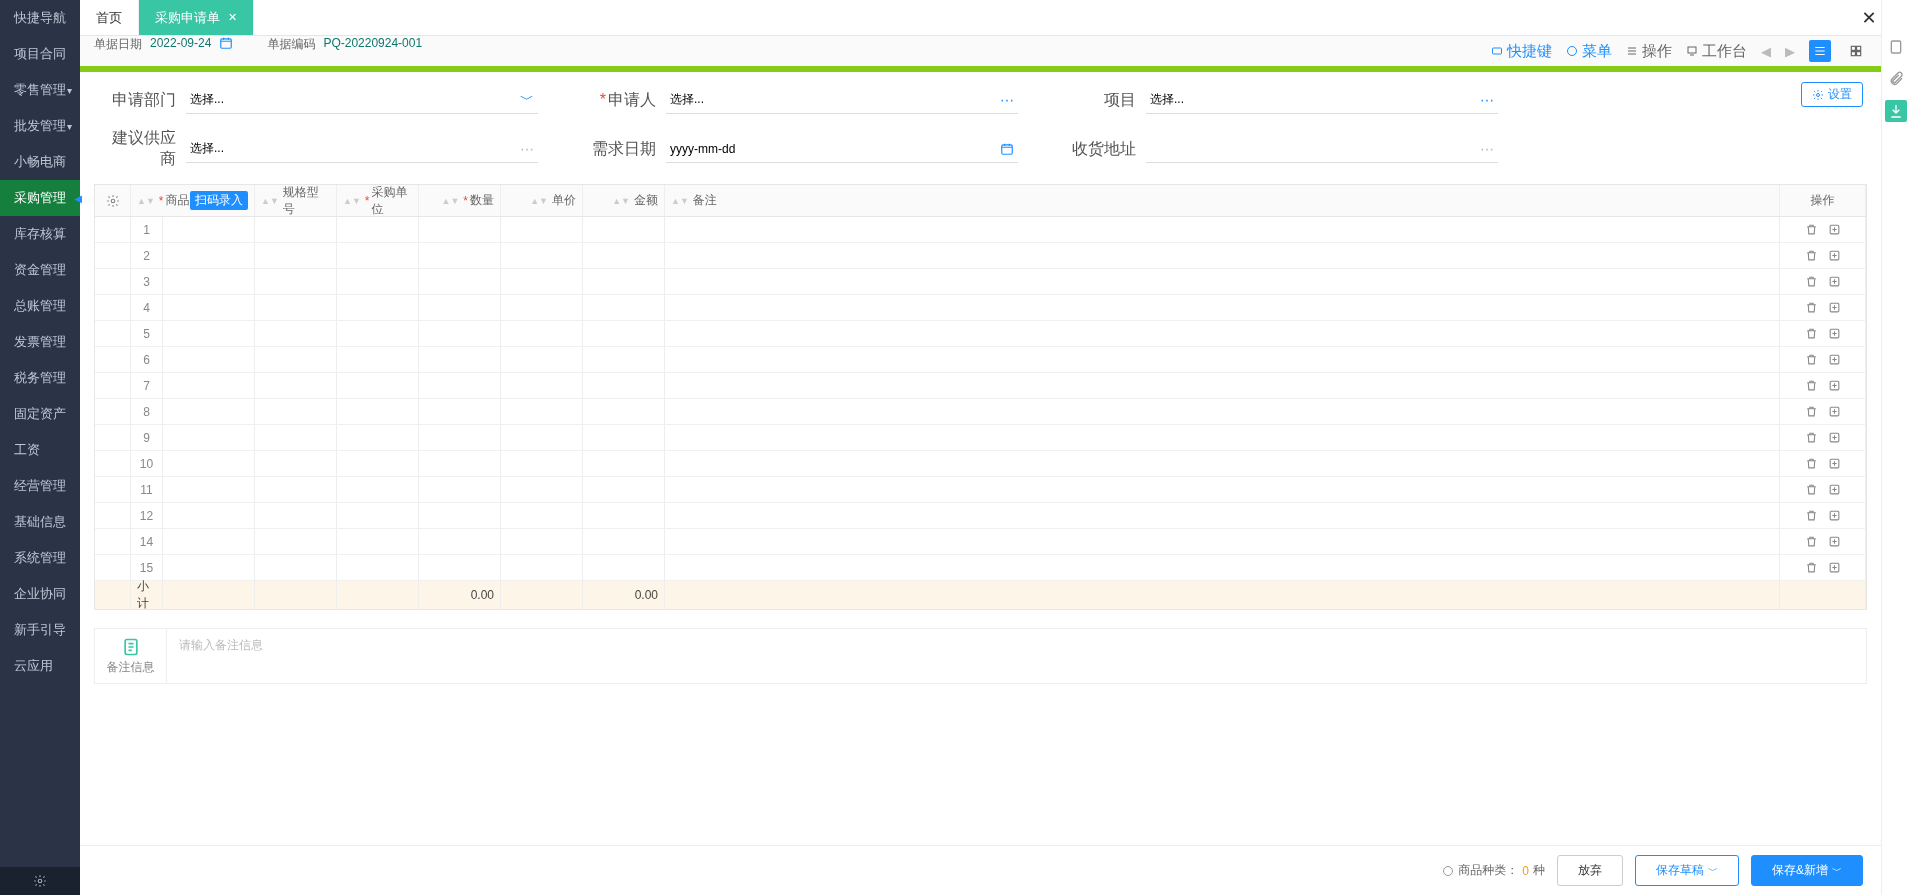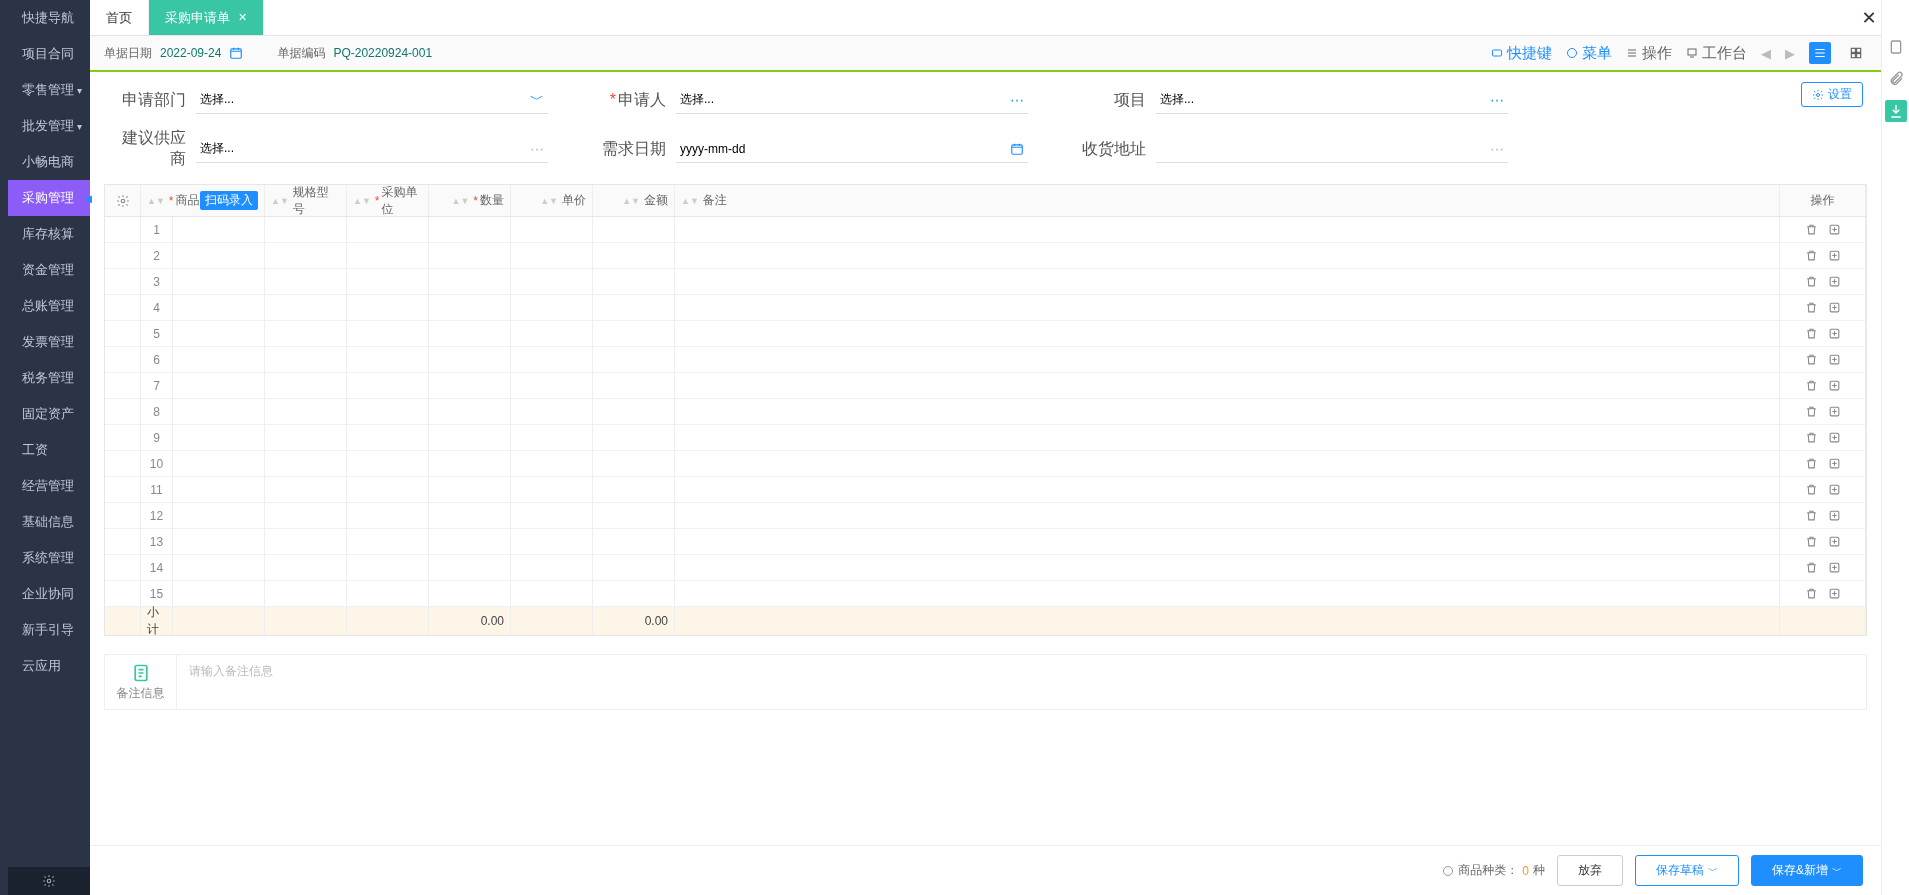--- a/index.html
+++ b/index.html
@@ -1,39 +1,39 @@
 <!DOCTYPE html>
 <html><head>
 <meta charset="utf-8">
 <style>
 * { box-sizing: border-box; margin: 0; padding: 0; }
 body { font-family: "Microsoft YaHei", -apple-system, sans-serif; font-size: 12px; color: #333; background: #fff; overflow: hidden; }
 .app { display: flex; height: 895px; width: 1909px; position: relative; }
 
 
-.sidebar { width: 90px; background: #2a3446; color: #bfc7d5; display: flex; flex-direction: column; padding-left: 8px; }
+.sidebar { width: 80px; background: #2a3446; color: #bfc7d5; display: flex; flex-direction: column; }
 .side-item { height: 36px; display: flex; align-items: center; padding-left: 14px; font-size: 13px; cursor: pointer; position: relative; }
-.side-item.active { background: #8b5cf6; color: #fff; }
+.side-item.active { background: #15803d; color: #fff; }
 .side-item .caret { margin-left: auto; margin-right: 8px; font-size: 10px; }
 .side-item.active::after { content: "◀"; position: absolute; right: -2px; color: #1f8fff; font-size: 10px; }
 .side-gear { margin-top: auto; height: 28px; background: #1a222f; display: flex; align-items: center; justify-content: center; color: #9ba6b8; cursor: pointer; }
 
 
 .main { flex: 1; display: flex; flex-direction: column; min-width: 0; }
 
 
 .tabs { height: 36px; display: flex; align-items: stretch; border-bottom: 1px solid #e6e6e6; }
 .tab { display: flex; align-items: center; padding: 0 16px; font-size: 13px; cursor: pointer; border-right: 1px solid #eee; }
 .tab.home { background: #fff; }
 .tab.active { background: #39c6a5; color: #fff; }
 .tab .x { margin-left: 8px; font-size: 11px; }
 .tabs-close { margin-left: auto; width: 24px; display: flex; align-items: center; justify-content: center; font-size: 18px; cursor: pointer; }
 
 
-.toolbar { height: 36px; display: flex; align-items: center; padding: 0 14px; background: #fafafa; border-bottom: 2px solid #84cc16; gap: 8px; font-size: 12px; }
+.toolbar { height: 36px; display: flex; padding: 0 14px; background: #fafafa; border-bottom: 6px solid #84cc16; gap: 8px; font-size: 12px; }
 .toolbar .lbl { color: #666; }
 .toolbar .val { color: #0f766e; font-weight: 500; }
 .tb-right { margin-left: auto; display: flex; align-items: center; gap: 14px; color: #1f8fff; }
 .tb-link { display: flex; align-items: center; gap: 4px; cursor: pointer; font-size: 15px; }
 .tb-link.mute { color: #666; }
 .vbtn { width: 22px; height: 22px; border-radius: 2px; display: flex; align-items: center; justify-content: center; cursor: pointer; color: #666; }
 .vbtn.active { background: #1f8fff; color: #fff; }
 .nav-arrow { color: #bbb; cursor: pointer; font-size: 13px; }
 
 
@@ -625,44 +625,20 @@
               <span>
                 <svg width="13" height="13" viewBox="0 0 24 24" fill="none" stroke="currentColor" stroke-width="2">
                   <rect x="4" y="4" width="16" height="16" rx="2"></rect>
                   <path d="M12 8v8M8 12h8"></path>
                 </svg>
               </span>
             </div>
           </div>
           <div class="tr">
             <div class="td col-gear"></div>
-            <div class="td row-num">13</div>
-            <div class="td" style="width:92px"></div>
-            <div class="td col-spec"></div>
-            <div class="td col-unit"></div>
-            <div class="td col-qty"></div>
-            <div class="td col-price"></div>
-            <div class="td col-amt"></div>
-            <div class="td col-note"></div>
-            <div class="td col-ops ops">
-              <span>
-                <svg width="13" height="13" viewBox="0 0 24 24" fill="none" stroke="currentColor" stroke-width="2">
-                  <path d="M4 7h16M9 7V4h6v3M6 7l1 13h10l1-13"></path>
-                </svg>
-              </span>
-              <span>
-                <svg width="13" height="13" viewBox="0 0 24 24" fill="none" stroke="currentColor" stroke-width="2">
-                  <rect x="4" y="4" width="16" height="16" rx="2"></rect>
-                  <path d="M12 8v8M8 12h8"></path>
-                </svg>
-              </span>
-            </div>
-          </div>
-          <div class="tr">
-            <div class="td col-gear"></div>
             <div class="td row-num">14</div>
             <div class="td" style="width:92px"></div>
             <div class="td col-spec"></div>
             <div class="td col-unit"></div>
             <div class="td col-qty"></div>
             <div class="td col-price"></div>
             <div class="td col-amt"></div>
             <div class="td col-note"></div>
             <div class="td col-ops ops">
               <span>

